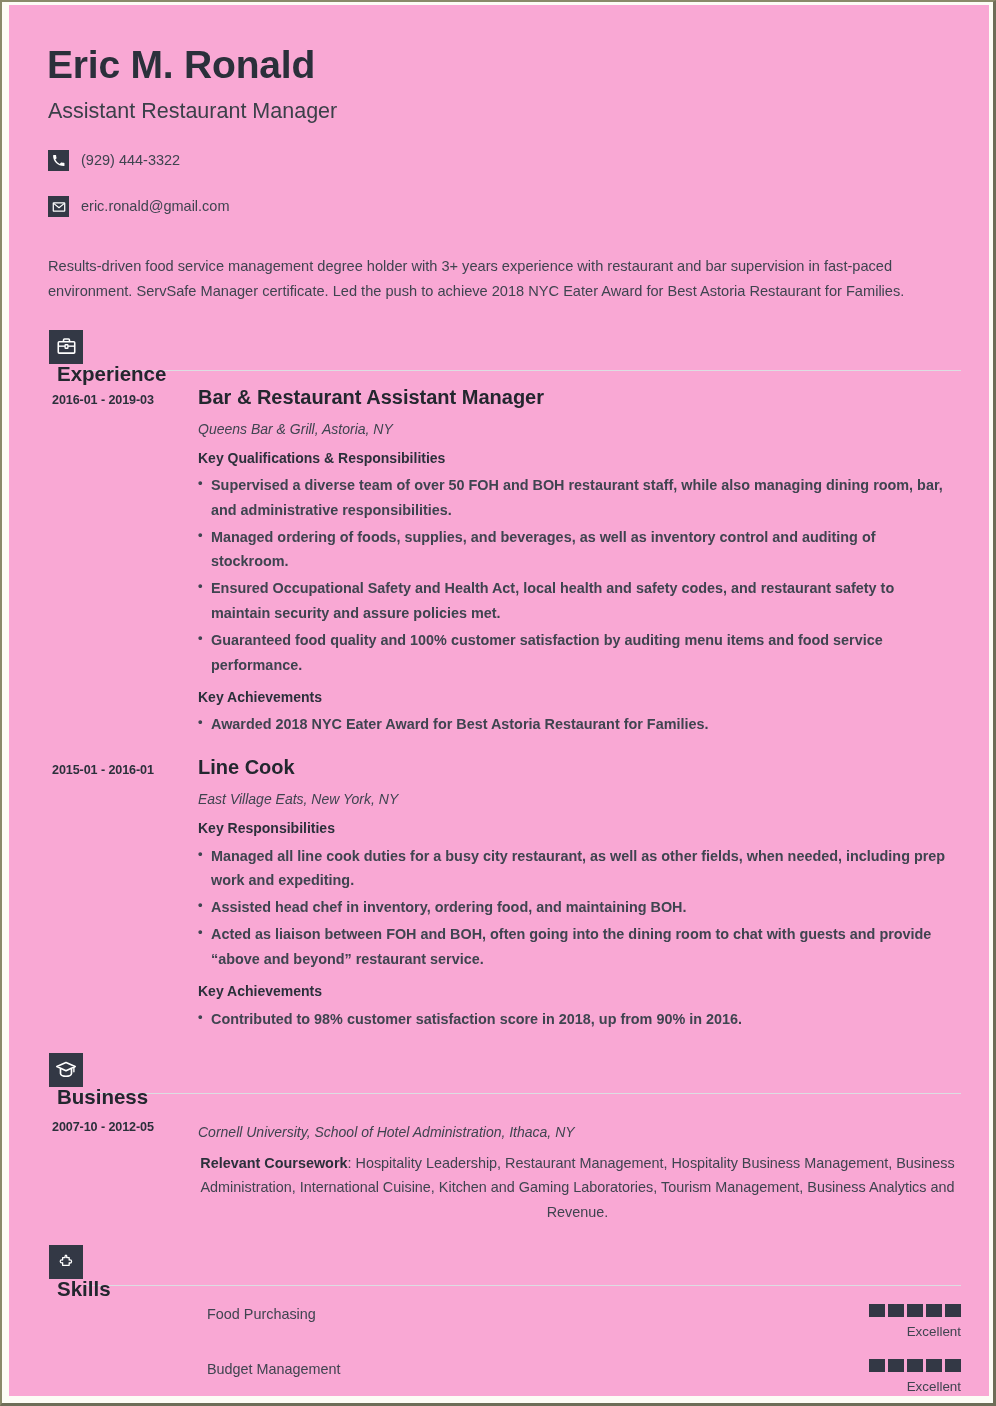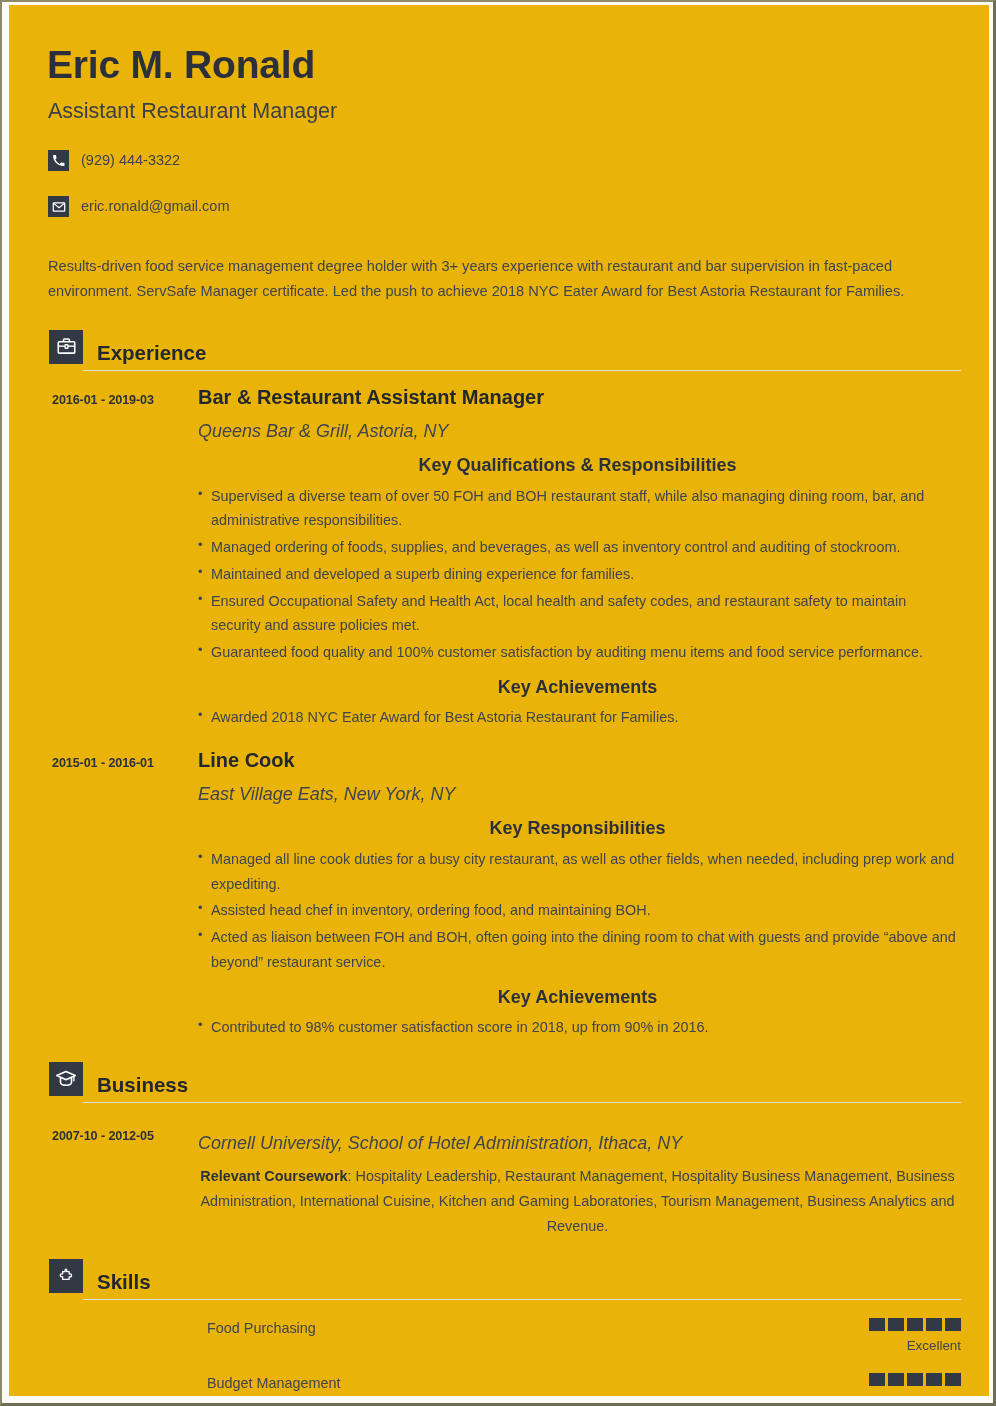--- a/index.html
+++ b/index.html
@@ -26,21 +26,21 @@
     border-right: 3px solid #6e6e58;
     border-bottom: 3px solid #6e6e58;
     overflow: hidden;
   }
   .page-sheet {
     position: absolute;
     left: 7px;
     top: 3px;
     right: 4px;
     bottom: 7px;
-    background: #eab308;
+    background: #f9a8d4;
     overflow: hidden;
   }
   .page-inner {
     position: absolute;
     left: 0;
     top: 0;
     width: 985px;
     height: 1396px;
     padding: 26px 33px 0 34px;
   }
@@ -97,23 +97,24 @@
     color: #3f4450;
     max-width: 890px;
   }
 
   
   .section {
     margin-top: 26px;
   }
   .section-head {
     display: flex;
-    align-items: flex-end;
+    align-items: flex-start;
     position: relative;
     height: 34px;
+    flex-direction: column;
   }
   .section-icon {
     width: 34px;
     height: 34px;
     background: #333845;
     display: inline-flex;
     align-items: center;
     justify-content: center;
     flex: 0 0 auto;
     margin-left: 6px;
@@ -152,46 +153,46 @@
     padding-right: 4px;
   }
   .entry-role {
     font-size: 20px;
     font-weight: bold;
     color: #23272f;
     line-height: 1.2;
     margin: 0;
   }
   .entry-org {
-    font-size: 18px;
+    font-size: 14px;
     font-style: italic;
     color: #3f4450;
     margin-top: 11px;
     line-height: 1.3;
   }
   .entry-subhead {
-    font-size: 18px;
+    font-size: 14px;
     font-weight: bold;
     color: #2b303b;
     margin-top: 11px;
     line-height: 1.3;
-    text-align: center;
   }
   .bullets {
     list-style: none;
     margin: 6px 0 0 0;
     padding: 0;
   }
   .bullets li {
     position: relative;
     padding-left: 13px;
     font-size: 14.4px;
     line-height: 1.72;
     color: #3f4450;
     margin-top: 2px;
+    font-weight: bold;
   }
   .bullets li::before {
     content: "\2022";
     position: absolute;
     left: 0;
     top: -1px;
     color: #3f4450;
     font-size: 13px;
   }
   .coursework {
@@ -295,21 +296,20 @@
       <div class="entry">
         <div class="entry-dates">2016-01 - 2019-03</div>
         <div class="entry-body">
           <div class="entry-role">Bar &amp; Restaurant Assistant Manager</div>
           <div class="entry-org">Queens Bar &amp; Grill, Astoria, NY</div>
 
           <div class="entry-subhead">Key Qualifications &amp; Responsibilities</div>
           <ul class="bullets">
             <li>Supervised a diverse team of over 50 FOH and BOH restaurant staff, while also managing dining room, bar, and administrative responsibilities.</li>
             <li>Managed ordering of foods, supplies, and beverages, as well as inventory control and auditing of stockroom.</li>
-            <li>Maintained and developed a superb dining experience for families.</li>
             <li>Ensured Occupational Safety and Health Act, local health and safety codes, and restaurant safety to maintain security and assure policies met.</li>
             <li>Guaranteed food quality and 100% customer satisfaction by auditing menu items and food service performance.</li>
           </ul>
 
           <div class="entry-subhead">Key Achievements</div>
           <ul class="bullets">
             <li>Awarded 2018 NYC Eater Award for Best Astoria Restaurant for Families.</li>
           </ul>
         </div>
       </div>

